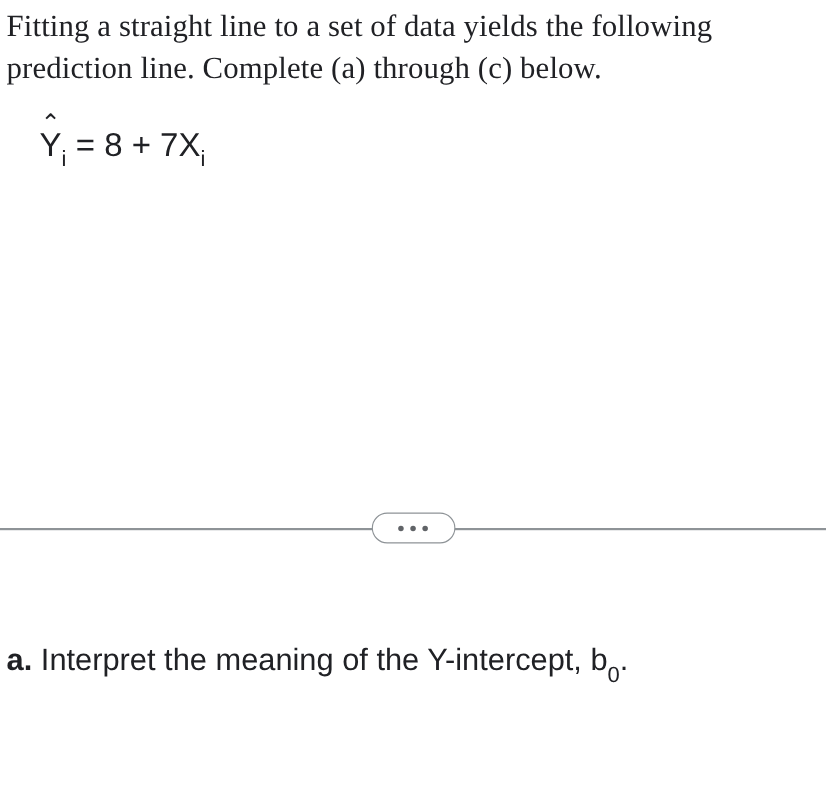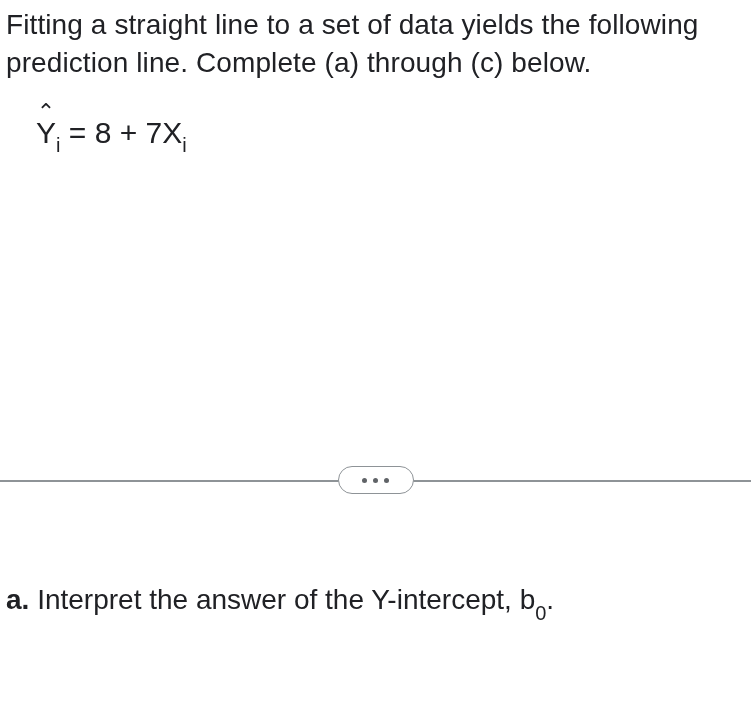--- a/index.html
+++ b/index.html
@@ -16,20 +16,21 @@
     width: 751px;
     height: 717px;
     position: relative;
     box-sizing: border-box;
   }
   .problem-text {
     font-size: 28px;
     line-height: 1.35;
     padding: 6px 10px 0 6px;
     letter-spacing: 0.1px;
+    font-family: Liberation Serif, serif;
   }
   .equation-block {
     font-size: 30px;
     padding: 34px 0 0 36px;
     font-family: Arial, Helvetica, sans-serif;
   }
   .yhat {
     position: relative;
     display: inline-block;
   }
@@ -127,17 +128,17 @@
     <div class="divider-line"></div>
     <div class="ellipsis-pill">
       <span class="dot"></span>
       <span class="dot"></span>
       <span class="dot"></span>
     </div>
   </div>
 
   <div class="question-block">
     <div>
-      <span class="bold">a.</span><span> Interpret the answer of the Y-intercept, </span><span class="math-b0"><span class="b">b</span><span class="zero">0</span></span><span>.</span>
+      <span class="bold">a.</span><span> Interpret the meaning of the Y-intercept, </span><span class="math-b0"><span class="b">b</span><span class="zero">0</span></span><span>.</span>
     </div>
   </div>
 
 </div>
 
 </body></html>

